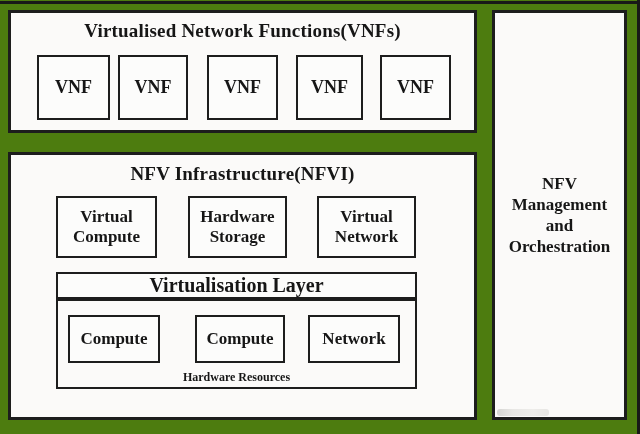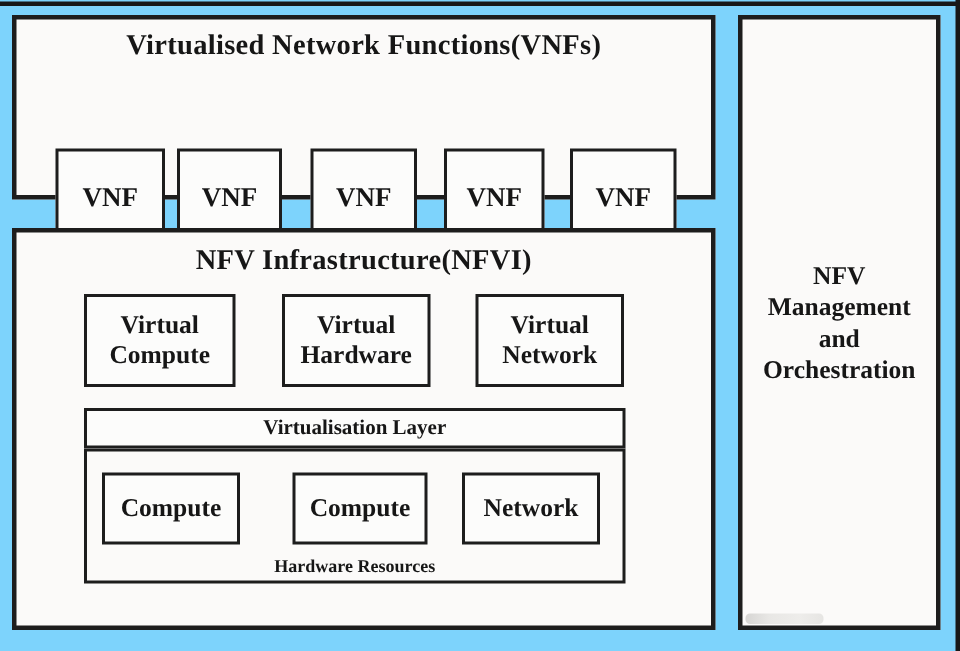--- a/index.html
+++ b/index.html
@@ -1,18 +1,18 @@
 <!DOCTYPE html>
 <html><head>
 <meta charset="utf-8">
 <style>
   html,body{margin:0;padding:0;background:#dcdcdc;}
   .canvas{
     position:relative;width:640px;height:434px;overflow:hidden;
-    background:#7dd3fc;
+    background:#4d7c0f;
     font-family:"Liberation Serif","DejaVu Serif",serif;
     color:#161616;
   }
   .frame-top{position:absolute;left:0;top:1px;width:640px;height:3px;background:#181818;}
   .frame-right{position:absolute;top:0;right:0;width:3px;height:434px;background:#181818;}
 
   .outer-box{
     position:absolute;box-sizing:border-box;
     border:3px solid #1d1d1d;background:#fbfaf9;
   }
@@ -23,35 +23,35 @@
     text-align:center;font-weight:bold;
   }
   .section-title{
     position:absolute;left:0;width:100%;text-align:center;
     font-weight:bold;font-size:19px;letter-spacing:.2px;
   }
 
   
   .vnfs-box{left:8px;top:10px;width:469px;height:123px;}
   .vnfs-title{top:7px;}
-  .vnf-box{top:42px;height:65px;font-size:18px;margin-top:44px;}
+  .vnf-box{top:42px;height:65px;font-size:18px;}
   .vnf-1{left:26px;width:73px;}
   .vnf-2{left:107px;width:70px;}
   .vnf-3{left:196px;width:71px;}
   .vnf-4{left:285px;width:67px;}
   .vnf-5{left:369px;width:71px;}
 
   
   .nfvi-box{left:8px;top:152px;width:469px;height:268px;}
   .nfvi-title{top:8px;}
   .vres-box{top:41px;height:62px;font-size:17px;line-height:1.18;padding:0 4px;}
   .vres-1{left:45px;width:101px;}
   .vres-2{left:177px;width:99px;}
   .vres-3{left:306px;width:99px;}
-  .virt-layer{left:45px;top:117px;width:361px;height:27px;font-size:14px;}
+  .virt-layer{left:45px;top:117px;width:361px;height:27px;font-size:20px;}
   .hw-box{left:45px;top:144px;width:361px;height:90px;background:#fbfaf9;}
   .hw-res{top:14px;height:48px;font-size:17px;}
   .hw-1{left:10px;width:92px;}
   .hw-2{left:137px;width:90px;}
   .hw-3{left:250px;width:92px;}
   .hw-title{position:absolute;bottom:2px;left:0;width:100%;text-align:center;font-weight:bold;font-size:12px;}
 
   
   .mano-box{
     left:492px;top:10px;width:135px;height:410px;
@@ -79,21 +79,21 @@
     <div class="inner-box vnf-box vnf-2">VNF</div>
     <div class="inner-box vnf-box vnf-3">VNF</div>
     <div class="inner-box vnf-box vnf-4">VNF</div>
     <div class="inner-box vnf-box vnf-5">VNF</div>
   </div>
 
   <div class="outer-box nfvi-box">
     <div class="section-title nfvi-title">NFV Infrastructure(NFVI)</div>
 
     <div class="inner-box vres-box vres-1">Virtual Compute</div>
-    <div class="inner-box vres-box vres-2">Virtual Hardware</div>
+    <div class="inner-box vres-box vres-2">Hardware Storage</div>
     <div class="inner-box vres-box vres-3">Virtual Network</div>
 
     <div class="inner-box virt-layer">Virtualisation Layer</div>
 
     <div class="inner-box hw-box">
       <div class="inner-box hw-res hw-1">Compute</div>
       <div class="inner-box hw-res hw-2">Compute</div>
       <div class="inner-box hw-res hw-3">Network</div>
       <div class="hw-title">Hardware Resources</div>
     </div>

